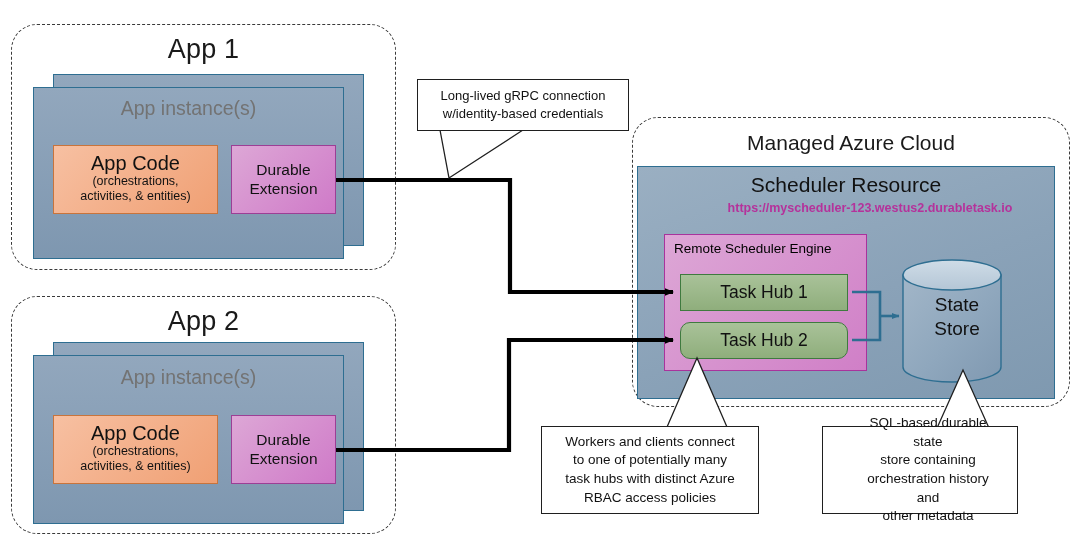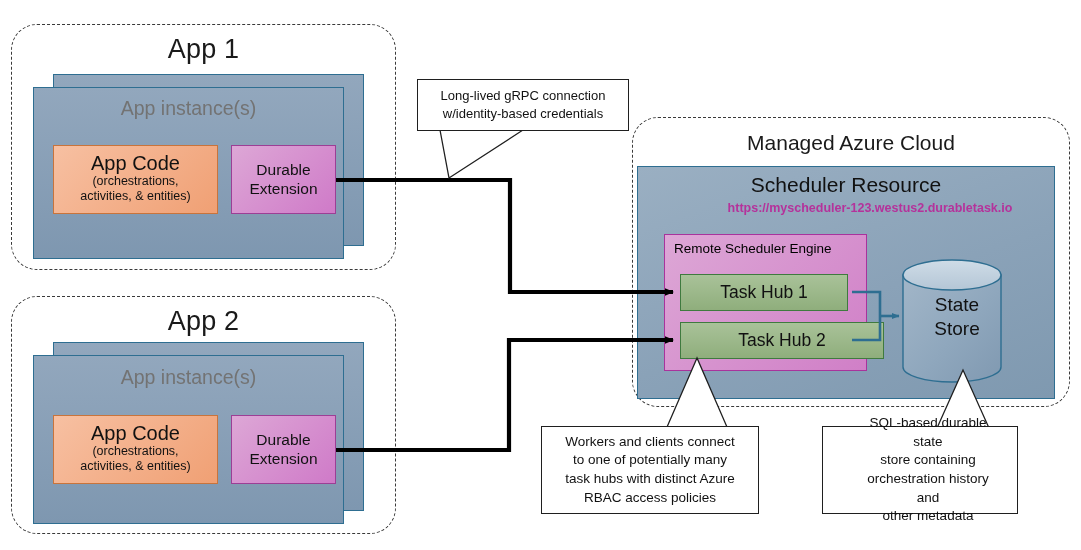--- a/index.html
+++ b/index.html
@@ -107,21 +107,21 @@
   <div class="abs schedpanel" style="left:637px;top:166px;width:418px;height:233px;"></div>
   <div class="abs schedtitle" style="left:637px;top:173px;width:418px;">Scheduler Resource</div>
   <div class="abs schedurl" style="left:637px;top:201px;width:418px;padding-left:48px;">https://myscheduler-123.westus2.durabletask.io</div>
 
   <div class="abs enginebox" style="left:664px;top:234px;width:203px;height:137px;"></div>
   <div class="abs enginelabel" style="left:674px;top:241px;width:195px;">Remote Scheduler Engine</div>
 
   <div class="abs hub" style="left:680px;top:274px;width:168px;height:37px;">
     <span>Task Hub 1</span>
   </div>
-  <div class="abs hub" style="left:680px;top:322px;width:204px;height:37px;">
+  <div class="abs hub" style="left:680px;top:322px;width:168px;height:37px;border-radius:10px;">
     <span>Task Hub 2</span>
   </div>
 
   <svg class="overlay">
     <defs>
       <linearGradient id="cylBody" x1="0" y1="0" x2="1" y2="1">
         <stop offset="0%" stop-color="#a2b6c8"></stop>
         <stop offset="55%" stop-color="#8fa7bd"></stop>
         <stop offset="100%" stop-color="#8099b1"></stop>
       </linearGradient>

